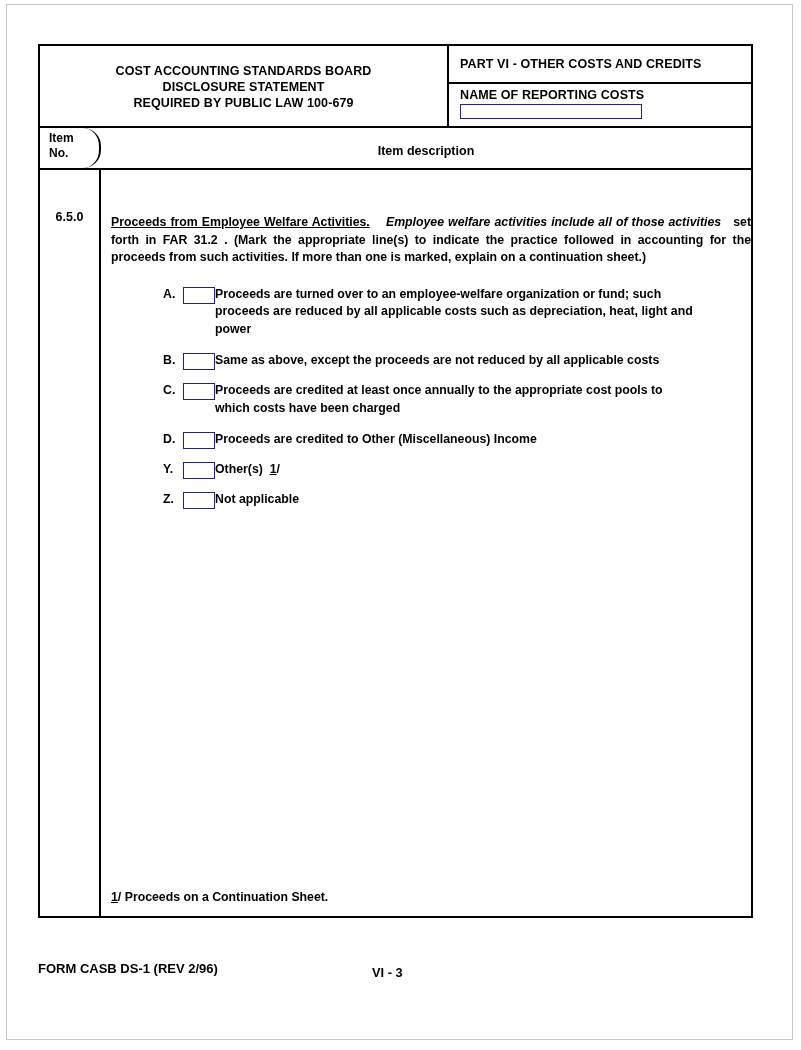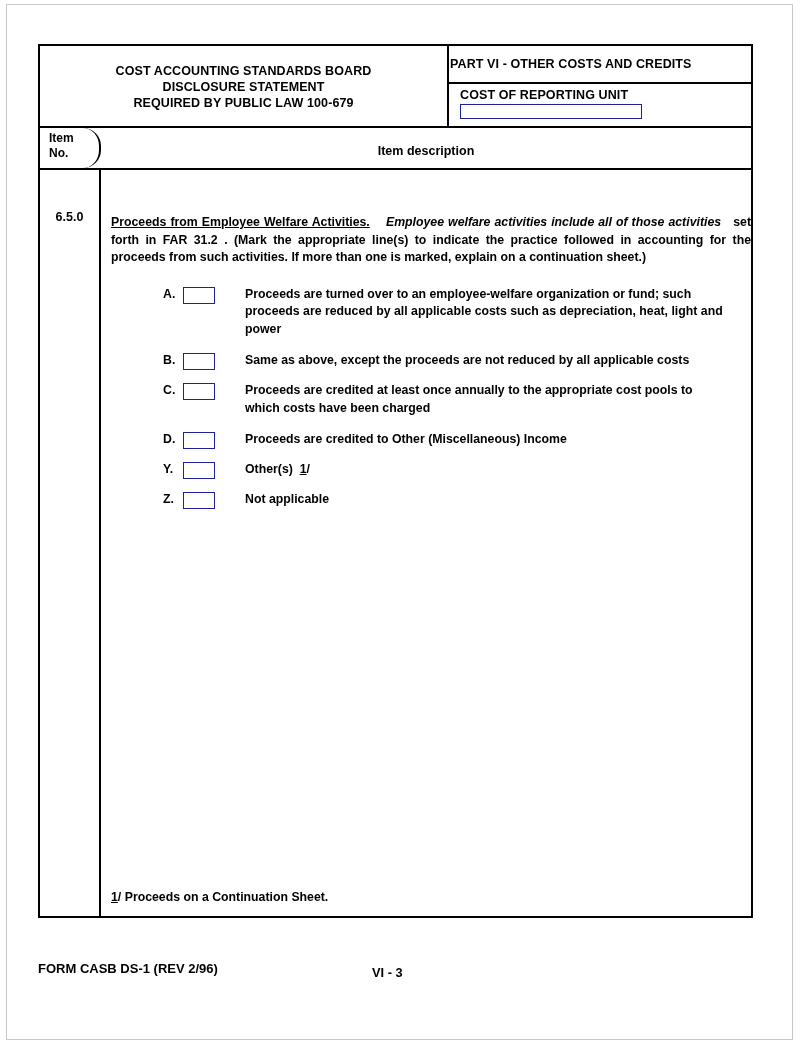--- a/index.html
+++ b/index.html
@@ -70,21 +70,21 @@
     display: flex;
     flex-direction: column;
     box-sizing: border-box;
   }
   .hr-top {
     height: 38px;
     box-sizing: border-box;
     border-bottom: 2px solid #000000;
     display: flex;
     align-items: center;
-    padding-left: 1px;
+    padding-left: 11px;
   }
   .hr-top .part-title {
     font-weight: bold;
     font-size: 12.5px;
     letter-spacing: 0.1px;
     white-space: nowrap;
   }
   .hr-bottom {
     flex: 1;
     box-sizing: border-box;
@@ -213,21 +213,20 @@
     background: #ffffff;
     box-sizing: border-box;
     flex: none;
     margin-top: 1px;
     padding: 0;
     outline: none;
     -webkit-appearance: none;
     appearance: none;
   }
   .opt-text {
-    margin-left: 30px;
     width: 482px;
     font-weight: bold;
     font-size: 12.3px;
     line-height: 17.5px;
     flex: none;
   }
   .opt-text .u1 { text-decoration: underline; }
 
   
   .table-footnote {
@@ -278,21 +277,21 @@
       <span class="hl-line">COST ACCOUNTING STANDARDS BOARD</span>
       <span class="hl-line">DISCLOSURE STATEMENT</span>
       <span class="hl-line">REQUIRED BY PUBLIC LAW 100-679</span>
     </div>
 
     <div class="header-right">
       <div class="hr-top">
         <span class="part-title">PART VI - OTHER COSTS AND CREDITS</span>
       </div>
       <div class="hr-bottom">
-        <span class="unit-label">COST OF REPORTING UNIT</span>
+        <span class="unit-label">NAME OF REPORTING COSTS</span>
         <input class="unit-input" type="text" placeholder="" style="">
       </div>
     </div>
 
   </div>
 
   <div class="colhead-row">
     <div class="col-itemno">
       <span class="ch-line">Item</span>
       <span class="ch-line">No.</span>

